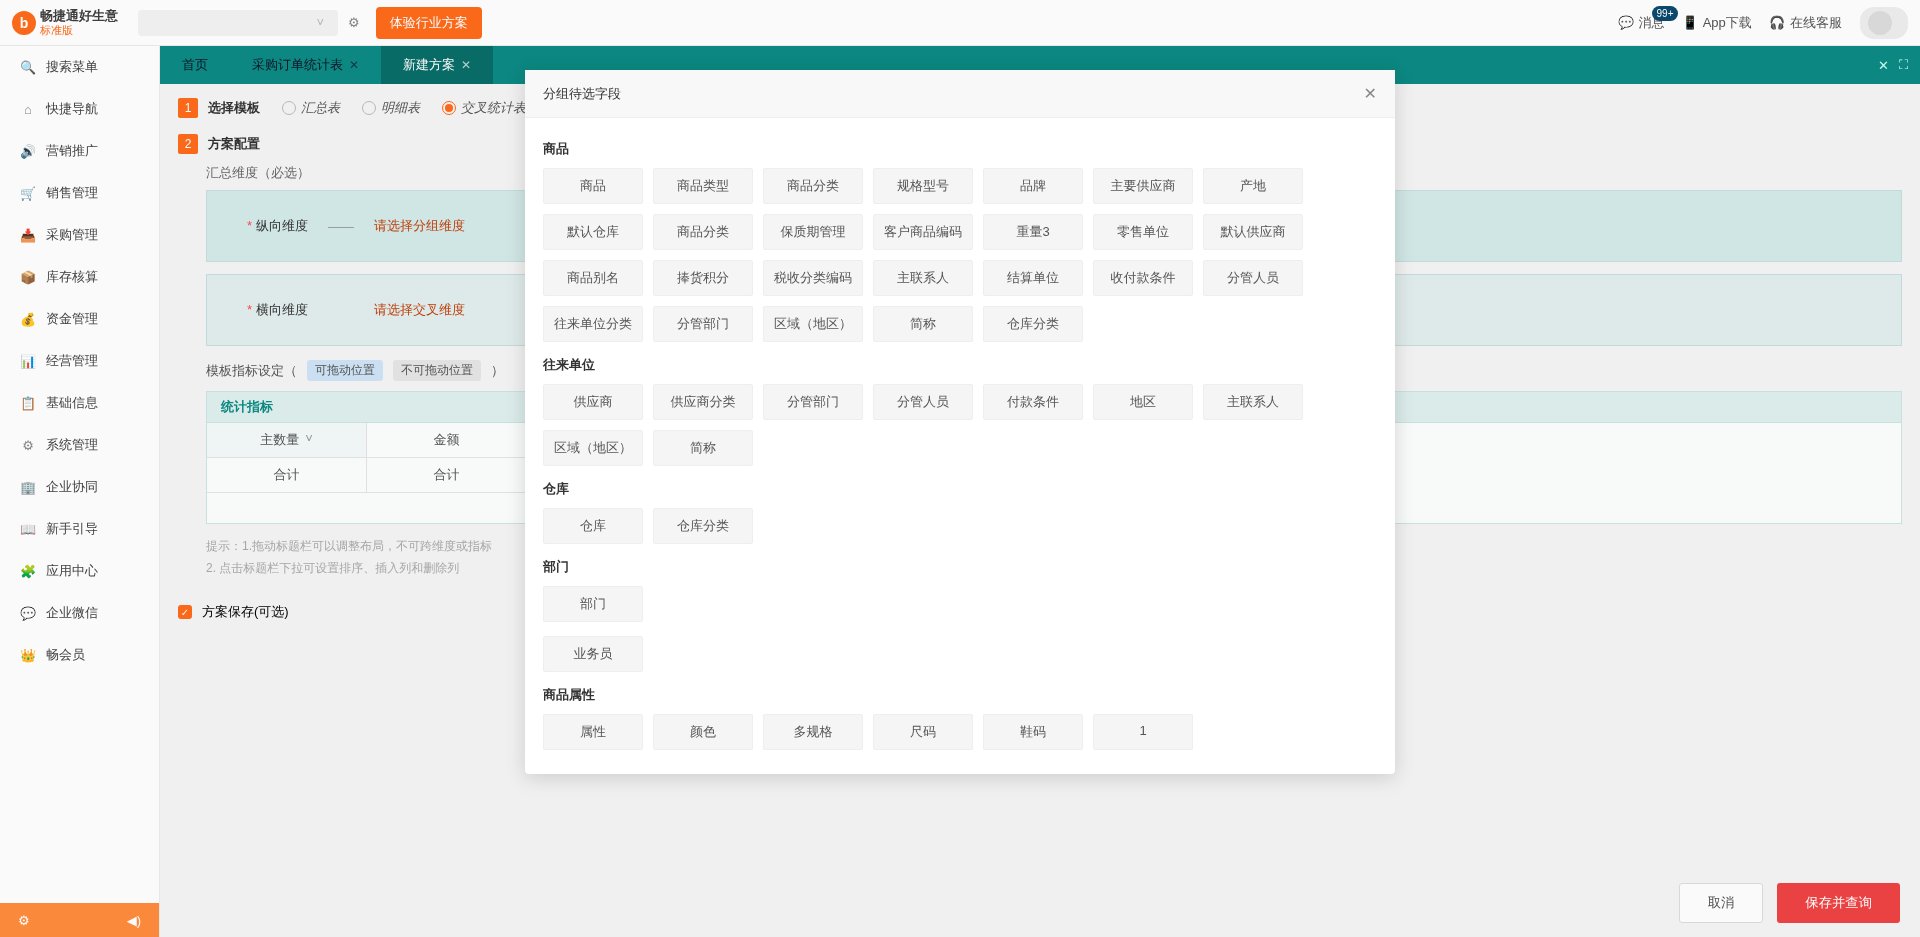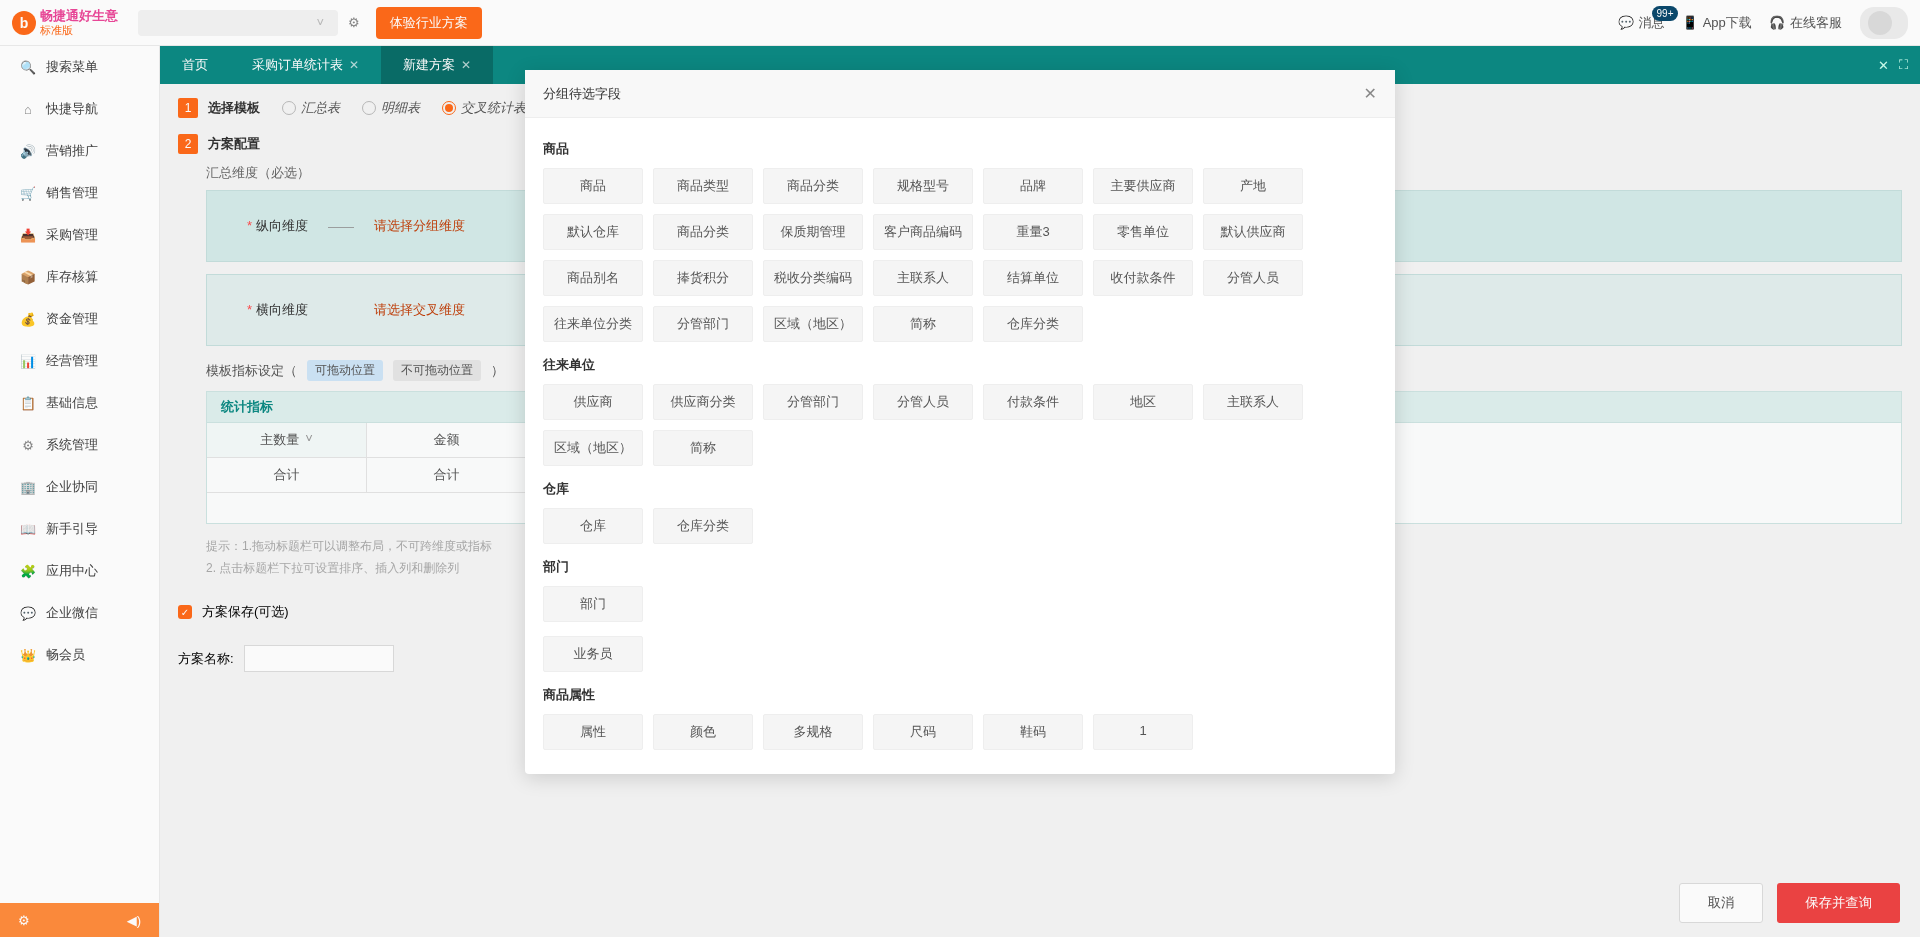--- a/index.html
+++ b/index.html
@@ -2,21 +2,21 @@
 <html><head>
 <meta charset="utf-8">
 <style>
 * { margin: 0; padding: 0; box-sizing: border-box; font-family: "Microsoft YaHei", Arial, sans-serif; }
 body { background: #f5f5f5; font-size: 13px; width: 1920px; height: 937px; overflow: hidden; position: relative; }
 
 
 .topbar { height: 46px; background: #fff; display: flex; align-items: center; padding: 0 12px; border-bottom: 1px solid #ececec; }
 .logo { display: flex; align-items: center; gap: 4px; }
 .logo-icon { width: 24px; height: 24px; background: #ff6b1a; border-radius: 50%; display: flex; align-items: center; justify-content: center; color: #fff; font-weight: bold; font-size: 14px; }
-.logo-text { font-size: 13px; color: #ec4899; font-weight: bold; text-align: right; }
+.logo-text { font-size: 13px; color: #404040; font-weight: bold; text-align: right; }
 .logo-sub { font-size: 11px; color: #ff6b1a; margin-top: -2px; }
 .selector-box { margin-left: 20px; background: #f3f3f3; padding: 4px 14px; border-radius: 4px; color: #bbb; width: 200px; display: flex; justify-content: space-between; align-items: center; }
 .gear-icon { margin-left: 10px; color: #888; cursor: pointer; }
 .orange-btn { background: #ff6b1a; color: #fff; padding: 7px 14px; border-radius: 4px; border: none; margin-left: 16px; cursor: pointer; font-size: 13px; }
 .top-right { margin-left: auto; display: flex; align-items: center; gap: 18px; color: #555; }
 .top-right-item { display: flex; align-items: center; gap: 4px; cursor: pointer; position: relative; }
 .badge { position: absolute; top: -8px; right: -14px; background: #0c4a6e; color: #fff; font-size: 10px; padding: 2px 5px; border-radius: 8px; }
 .avatar { width: 24px; height: 24px; background: #ddd; border-radius: 50%; }
 .avatar-box { background: #eee; padding: 4px 16px 4px 8px; border-radius: 14px; display:flex; align-items:center; gap:6px;}
 
@@ -24,21 +24,21 @@
 .layout { display: flex; height: calc(100% - 46px); }
 .sidebar { width: 160px; background: #fff; border-right: 1px solid #ececec; display: flex; flex-direction: column; }
 .nav-item { display: flex; align-items: center; gap: 10px; padding: 12px 20px; color: #444; cursor: pointer; }
 .nav-item .icon { width: 16px; height: 16px; color: #888; display:flex; align-items:center; justify-content:center; }
 .sidebar-footer { margin-top: auto; background: #ff8c3d; height: 34px; display: flex; align-items: center; justify-content: space-between; padding: 0 18px; }
 .sidebar-footer .ico { color: #fff; cursor: pointer; }
 
 
 .main { flex: 1; display: flex; flex-direction: column; background: #f5f5f5; }
 .tabs { height: 38px; background: #0d8a84; display: flex; align-items: center; }
-.tab { padding: 0 22px; height: 100%; display: flex; align-items: center; color: #ffffff; cursor: pointer; gap: 6px; font-size: 13px; }
+.tab { padding: 0 22px; height: 100%; display: flex; align-items: center; color: #0f172a; cursor: pointer; gap: 6px; font-size: 13px; }
 .tab.active { background: #0a6e69; color: #fff; }
 .tab .close { font-size: 12px; opacity: .7; }
 .tabs-right { margin-left: auto; display: flex; align-items: center; gap: 10px; padding-right: 12px; color: #cfe; }
 .tabs-right span { cursor: pointer; }
 
 .content { flex: 1; padding: 14px 18px; overflow: auto; position: relative; }
 .breadcrumb { color: #666; font-size: 13px; margin-bottom: 12px; }
 .step-row { display: flex; align-items: center; gap: 10px; margin-bottom: 10px; }
 .step-num { width: 20px; height: 20px; background: #ff6b1a; color: #fff; display: flex; align-items: center; justify-content: center; border-radius: 2px; font-size: 12px; }
 .step-title { font-weight: bold; color: #333; }
@@ -287,24 +287,20 @@
 
         <div class="tips">
           <div>提示：1.拖动标题栏可以调整布局，不可跨维度或指标</div>
           <div>2. 点击标题栏下拉可设置排序、插入列和删除列</div>
         </div>
       </div>
 
       <div class="save-row">
         <span class="chk">✓</span>
         <span>方案保存(可选)</span>
-      </div>
-      <div class="save-row">
-        <span>方案名称:</span>
-        <input class="input-box" style="">
       </div>
 
       <div class="bottom-bar">
         <button class="btn-cancel">取消</button>
         <button class="btn-save">保存并查询</button>
       </div>
     </div>
   </div>
 </div>
 

